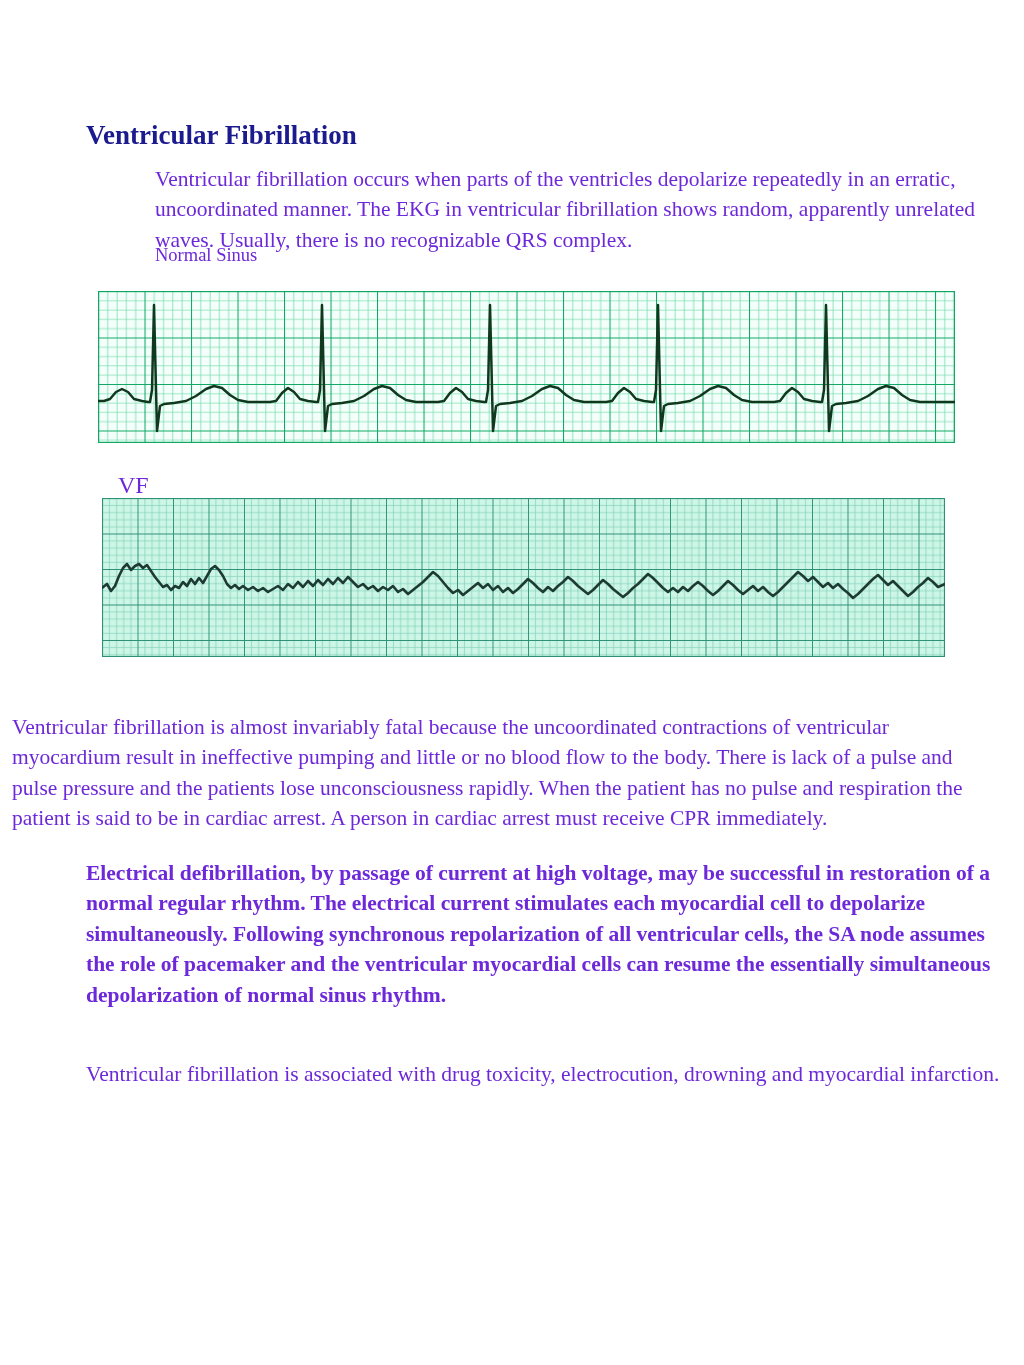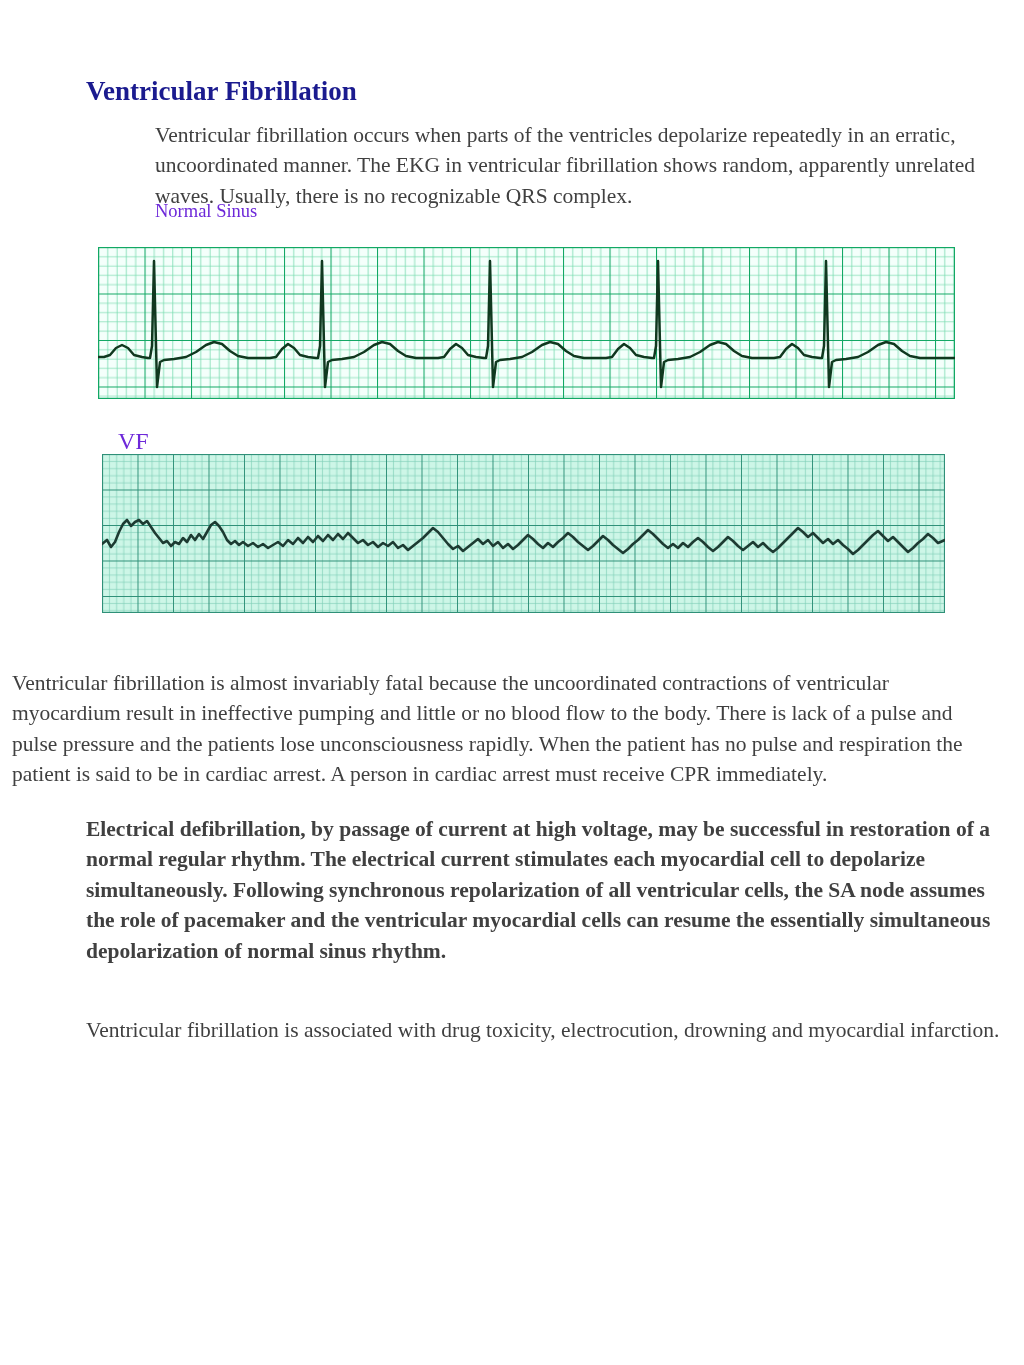--- a/index.html
+++ b/index.html
@@ -12,41 +12,42 @@
     height: 1365px;
     position: relative;
     font-family: "Liberation Serif", "DejaVu Serif", serif;
     color: #000000;
     overflow: hidden;
   }
   .page {
     position: relative;
     width: 1024px;
     height: 1241px;
+    margin-top: 44px;
   }
 
   
   .doc-title {
     position: absolute;
     left: 86px;
     top: 58px;
     font-size: 27px;
     font-weight: bold;
     color: #1b1b8f;
     letter-spacing: 0px;
     white-space: nowrap;
   }
 
   
   .para {
     position: absolute;
     font-size: 21.5px;
     line-height: 30.5px;
     text-align: left;
-    color: #404040;
+    color: #6d28d9;
   }
   .para-intro {
     left: 155px;
     top: 98px;
     width: 858px;
   }
   .para-wide {
     left: 12px;
     top: 646px;
     width: 975px;

